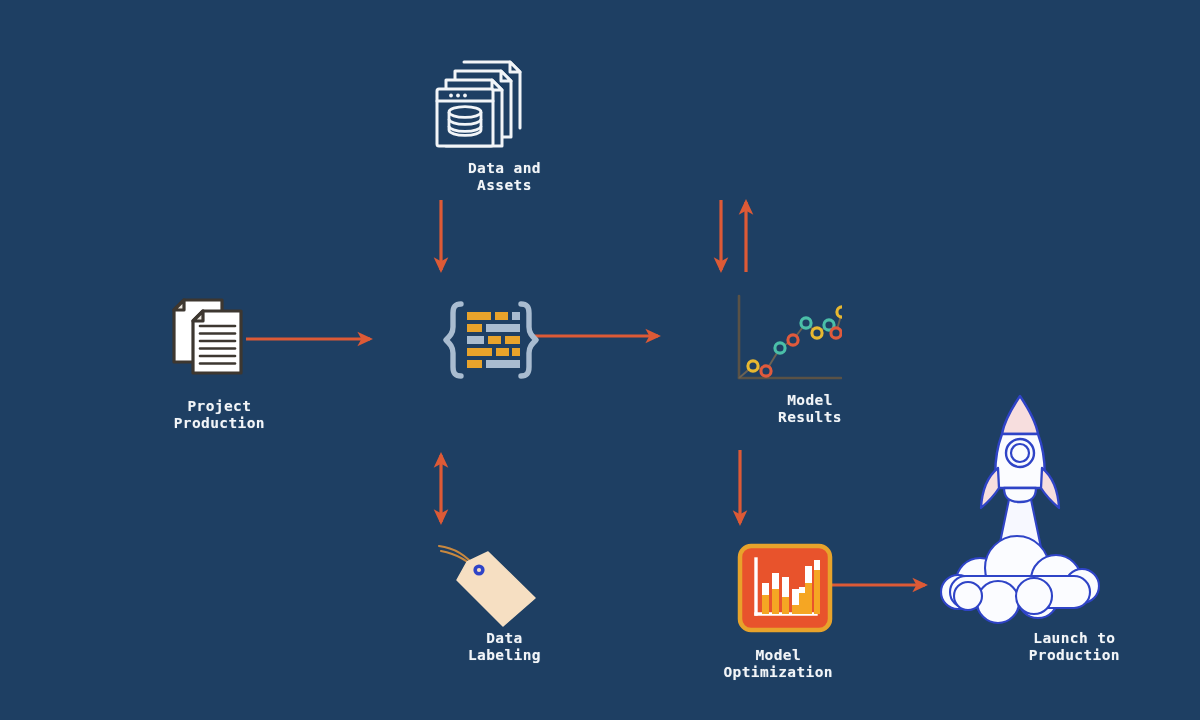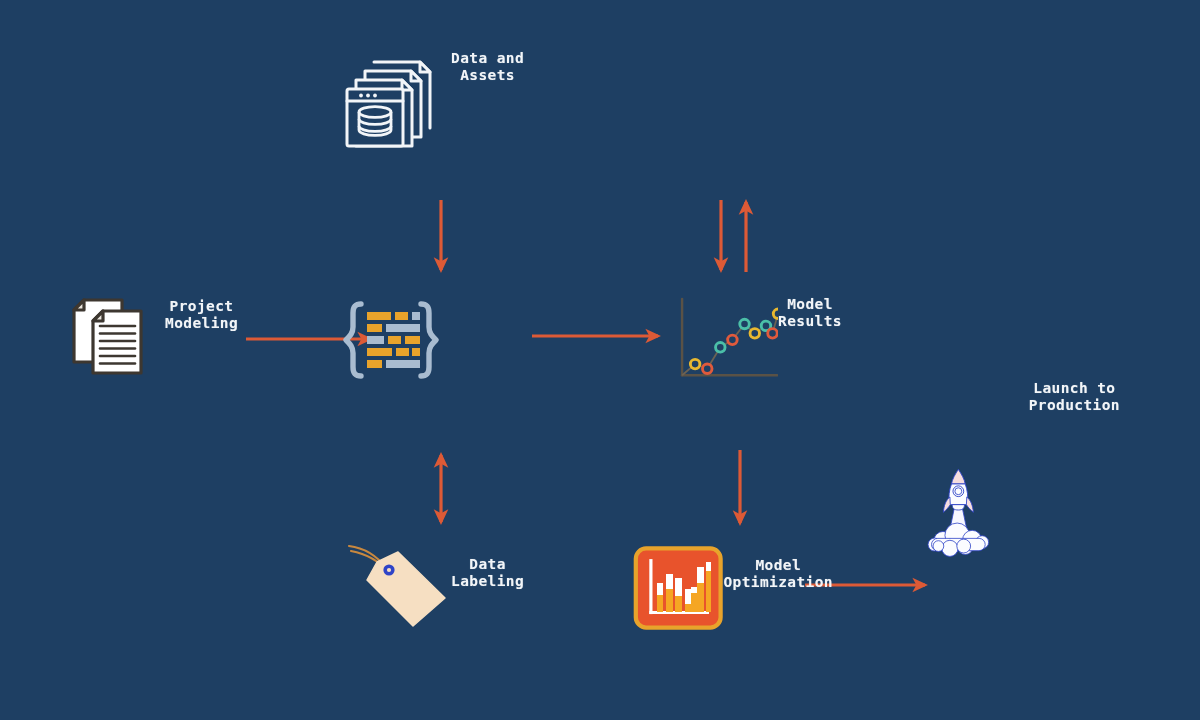--- a/index.html
+++ b/index.html
@@ -17,21 +17,22 @@
   #canvas {
     position: absolute;
     left: 0;
     top: 0;
     width: 1200px;
     height: 720px;
   }
   .node {
     position: absolute;
     display: flex;
-    align-items: flex-start;
+    flex-direction: column;
+    align-items: flex-end;
   }
   .node-icon {
     display: block;
   }
   .node-label {
     margin-top: 10px;
     color: #f2f5f8;
     font-family: "DejaVu Sans Mono", "Liberation Mono", monospace;
     font-size: 14.5px;
     font-weight: 700;
@@ -146,21 +147,21 @@
       <g stroke="#3d3730" stroke-width="2.6" stroke-linecap="round">
         <line x1="35" y1="38" x2="70" y2="38"></line>
         <line x1="35" y1="45.5" x2="70" y2="45.5"></line>
         <line x1="35" y1="53" x2="70" y2="53"></line>
         <line x1="35" y1="60.5" x2="70" y2="60.5"></line>
         <line x1="35" y1="68" x2="70" y2="68"></line>
         <line x1="35" y1="75.5" x2="70" y2="75.5"></line>
       </g>
     </svg>
     <div class="node-label">Project
-Modeling</div>
+Production</div>
   </div>
 
   <div class="node" style="left:341px; top:294px; width:200px;">
     <svg class="node-icon" width="100" height="96" viewBox="0 0 100 96" xmlns="http://www.w3.org/2000/svg">
 
       <g fill="none" stroke="#a9bcd0" stroke-width="5.4" stroke-linecap="round" stroke-linejoin="round">
         <path d="M20 10 c-6 0 -8 3 -8 9 v14 c0 6 -3 9 -7 13 c4 4 7 7 7 13 v14 c0 6 2 9 8 9"></path>
       </g>
 
       <g fill="none" stroke="#a9bcd0" stroke-width="5.4" stroke-linecap="round" stroke-linejoin="round">
@@ -232,21 +233,21 @@
       <g fill="none" stroke="#c8883f" stroke-width="2.2" stroke-linecap="round">
         <path d="M8 6 C24 8 36 16 45 28"></path>
         <path d="M10 11 C26 14 38 21 47 32"></path>
       </g>
 
       <path d="M36 22 L57 12 L104 58 L72 86 L26 40 Z" fill="#f6dfc2" stroke="#f6dfc2" stroke-width="1.5" stroke-linejoin="round"></path>
 
       <circle cx="48" cy="30" r="5.6" fill="#2f44c7"></circle>
       <circle cx="48" cy="30" r="2.1" fill="#f6dfc2"></circle>
     </svg>
-    <div class="node-label" style="margin-top:16px;">Data
+    <div class="node-label" style="margin-top:0;">Data
 Labeling</div>
   </div>
 
   <div class="node" style="left:633px; top:543px; width:200px;">
     <svg class="node-icon" width="96" height="90" viewBox="0 0 96 90" xmlns="http://www.w3.org/2000/svg">
       <rect x="3" y="3" width="90" height="84" rx="11" fill="#e8532c" stroke="#e8a32b" stroke-width="4.5"></rect>
 
       <g stroke="#ffffff" stroke-width="3.4" stroke-linecap="square" fill="none">
         <line x1="19" y1="16" x2="19" y2="71"></line>
         <line x1="19" y1="71" x2="79" y2="71"></line>

